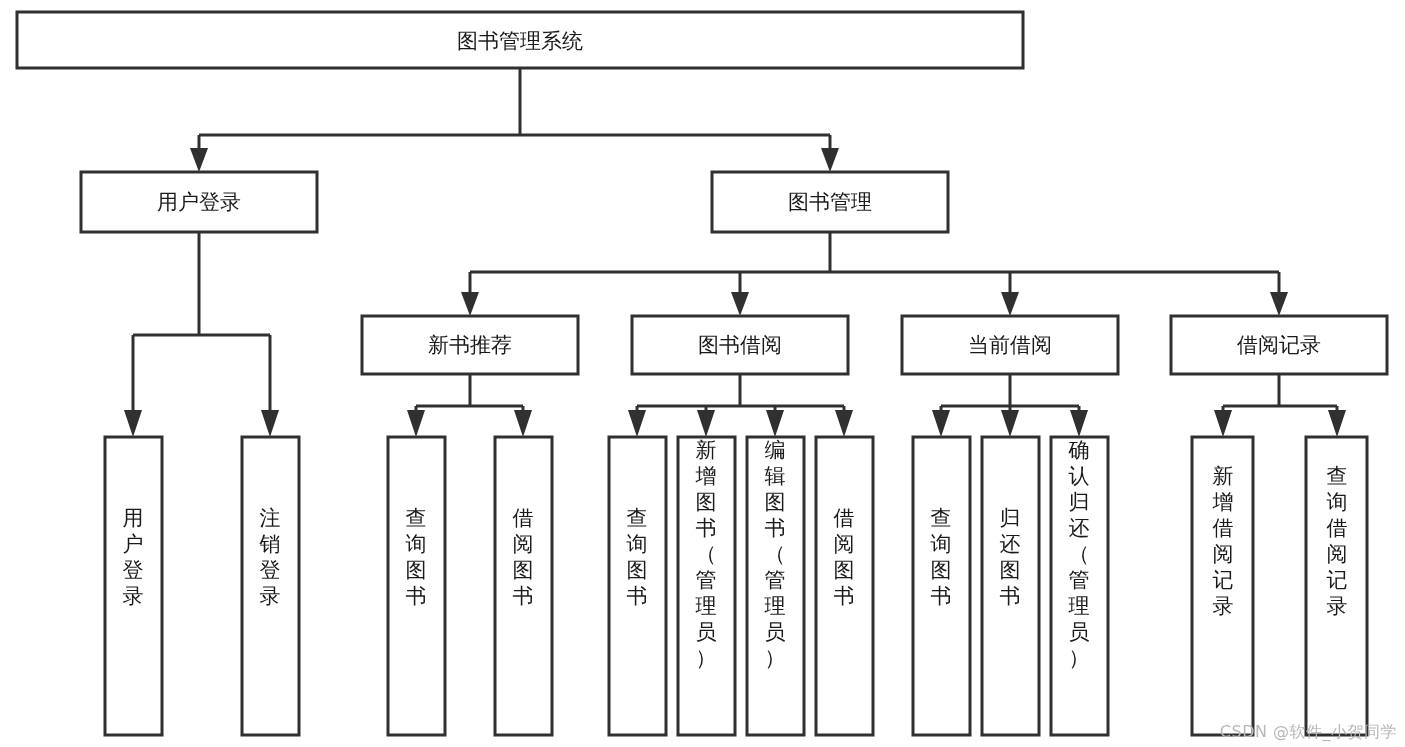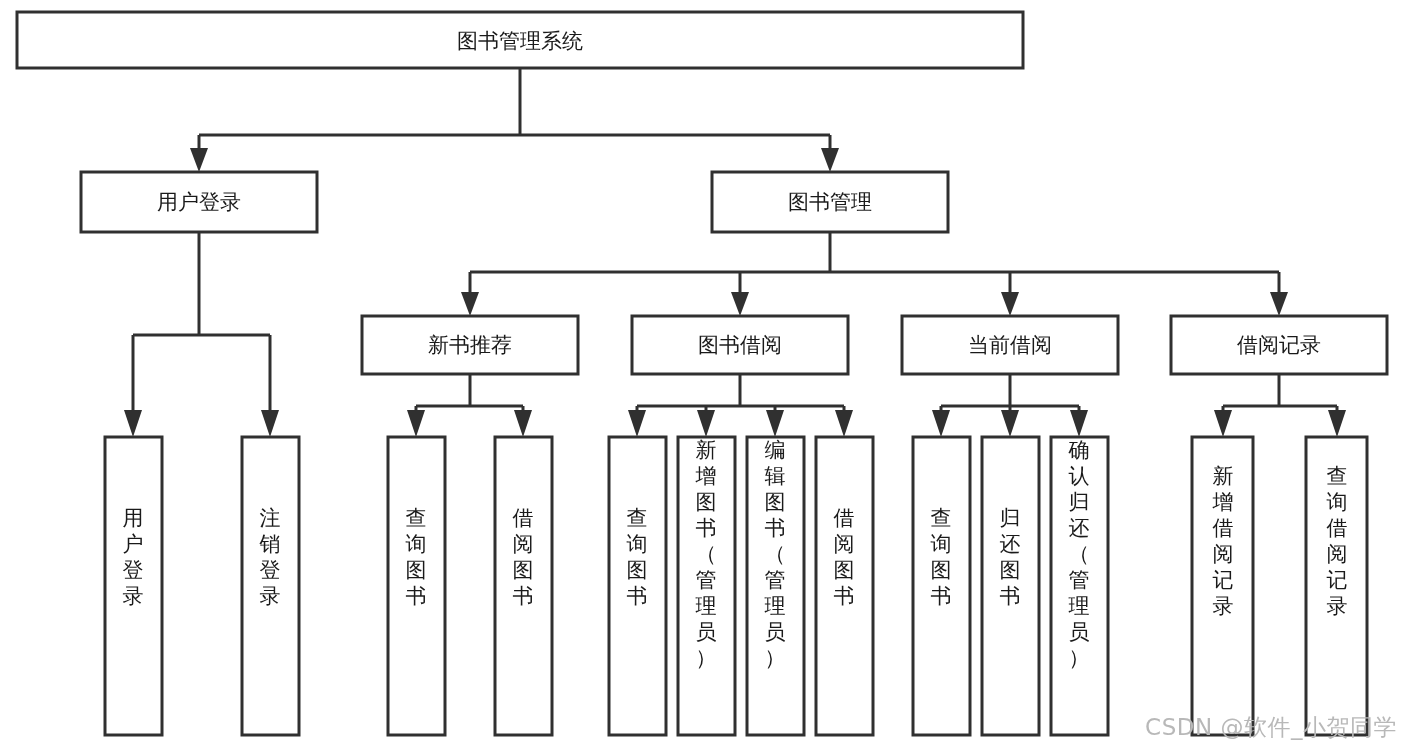--- a/index.html
+++ b/index.html
@@ -57,21 +57,21 @@
     font-family: "DejaVu Sans", "Liberation Sans", sans-serif;
     font-size: 21px;
     fill: #1a1a1a;
     text-anchor: middle;
   }
   .watermark {
     position: absolute;
     right: 8px;
     bottom: 4px;
     font-family: "DejaVu Sans", "Liberation Sans", sans-serif;
-    font-size: 23px;
+    font-size: 16px;
     color: #b8b8b8;
     white-space: nowrap;
     letter-spacing: 0.5px;
     pointer-events: none;
   }
 </style>
 </head>
 <body>
 
 <div id="diagram-root">

